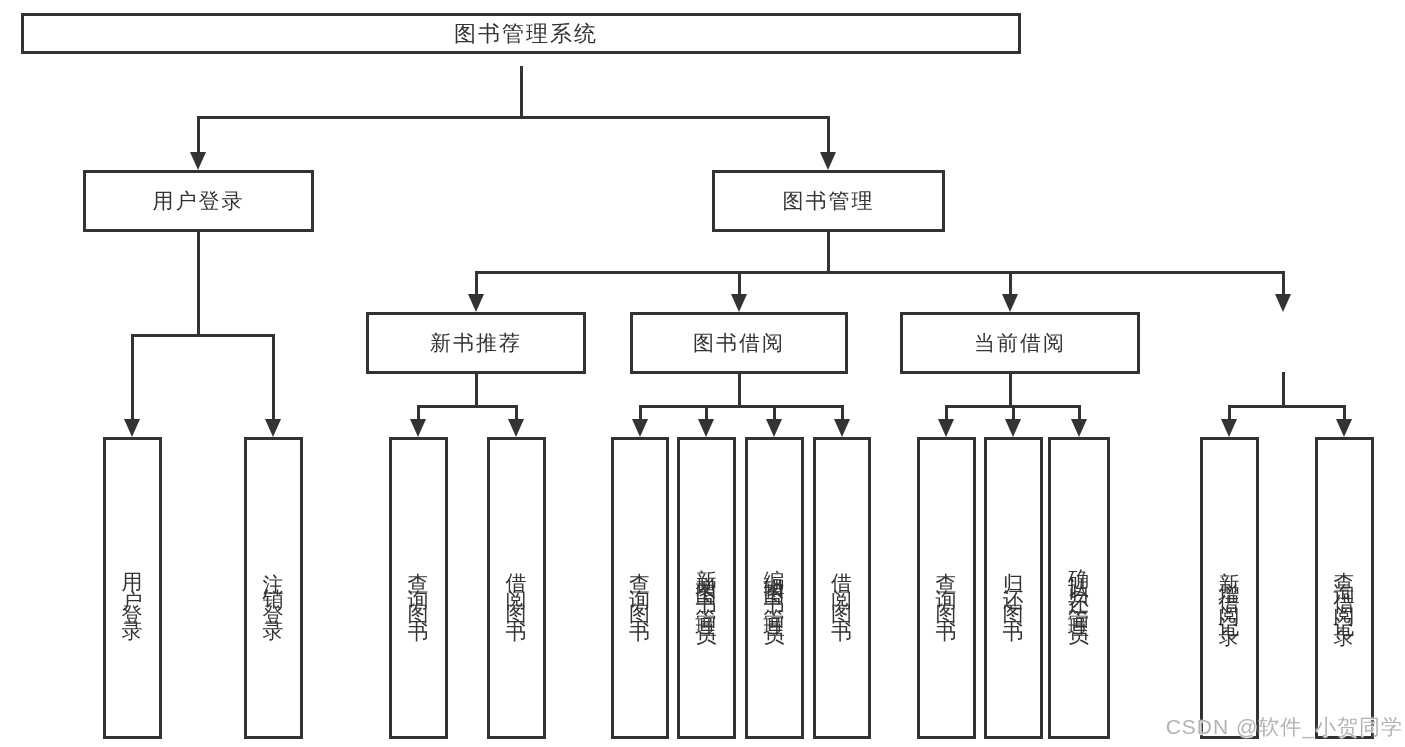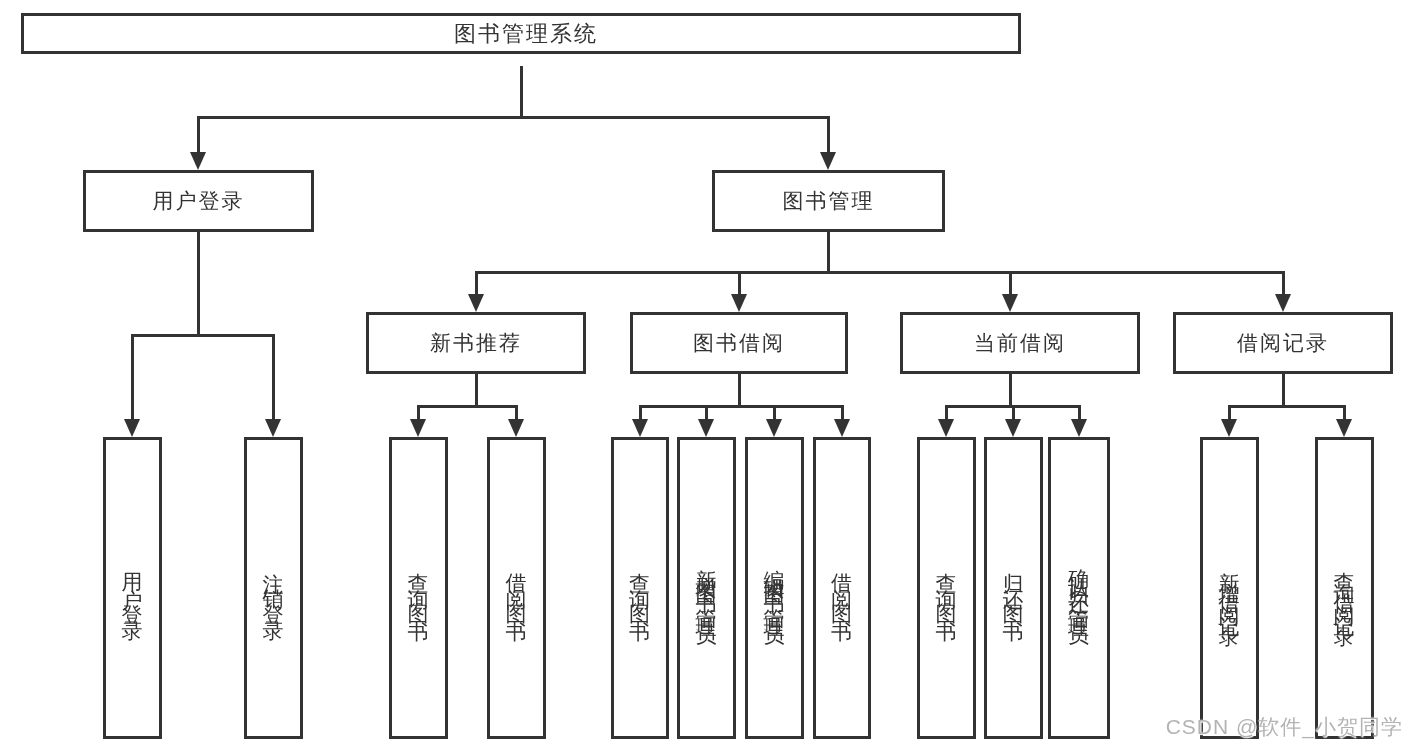--- a/index.html
+++ b/index.html
@@ -66,23 +66,20 @@
   </div>
 
   <div class="box" id="g-new">
     <span class="h-label">新书推荐</span>
   </div>
   <div class="box" id="g-borrow">
     <span class="h-label">图书借阅</span>
   </div>
   <div class="box" id="g-current">
     <span class="h-label">当前借阅</span>
-  </div>
-  <div class="box" id="g-records">
-    <span class="h-label">借阅记录</span>
   </div>
 
   <div class="box leaf" id="l1">
     <span class="v-label ls4">用户登录</span>
   </div>
   <div class="box leaf" id="l2">
     <span class="v-label ls4">注销登录</span>
   </div>
   <div class="box leaf" id="l3">
     <span class="v-label ls4">查询图书</span>

